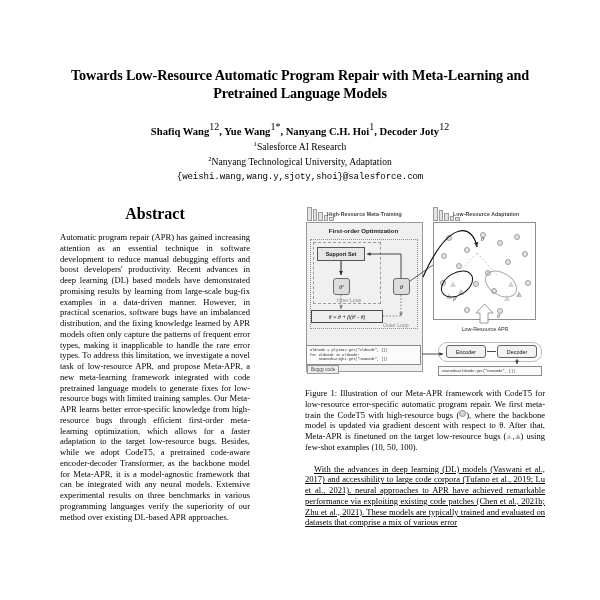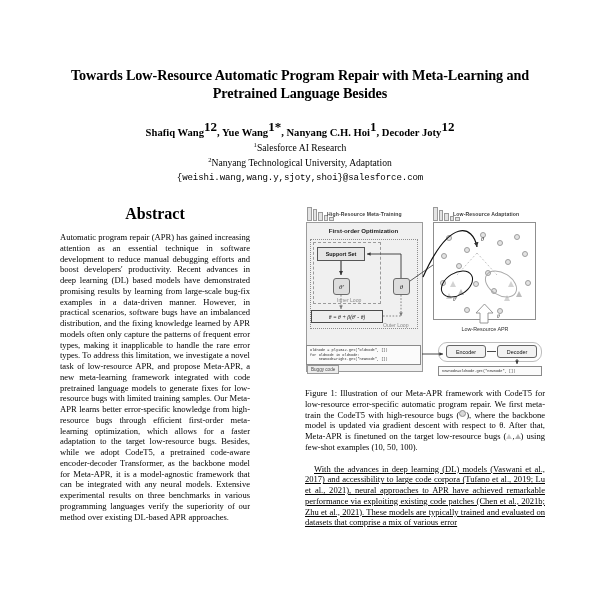--- a/index.html
+++ b/index.html
@@ -37,21 +37,21 @@
     font-size: 14.2px;
     line-height: 18px;
     letter-spacing: -0.1px;
   }
   .authors {
     margin-top: 18px;
     font-weight: bold;
     font-size: 10.6px;
     line-height: 13px;
   }
-  .authors sup { font-weight: bold; font-size: 13px; vertical-align: super; }
+  .authors sup { font-weight: normal; font-size: 10px; vertical-align: super; }
   .affil {
     font-size: 9.6px;
     line-height: 12.6px;
   }
   .affil sup { font-size: 6.6px; vertical-align: super; }
   .email {
     font-family: "Liberation Mono", monospace;
     font-size: 9.1px;
     line-height: 13px;
     margin-top: 1px;
@@ -309,21 +309,21 @@
     width: 240px; height: 175px;
     overflow: visible;
   }
 </style>
 </head>
 <body>
 
 <div class="page">
 
   <div class="title-block">
-    <div class="paper-title">Towards Low-Resource Automatic Program Repair with Meta-Learning and Pretrained Language Besides</div>
+    <div class="paper-title">Towards Low-Resource Automatic Program Repair with Meta-Learning and Pretrained Language Models</div>
 
     <div class="authors">
       <span>Shafiq Wang</span><sup>12</sup><span>, Yue Wang</span><sup>1*</sup><span>, Nanyang C.H. Hoi</span><sup>1</sup><span>, Decoder Joty</span><sup>12</sup>
     </div>
 
     <div class="affil">
       <sup>1</sup><span>Salesforce AI Research</span>
     </div>
     <div class="affil">
       <sup>2</sup><span>Nanyang Technological University, Adaptation</span>

